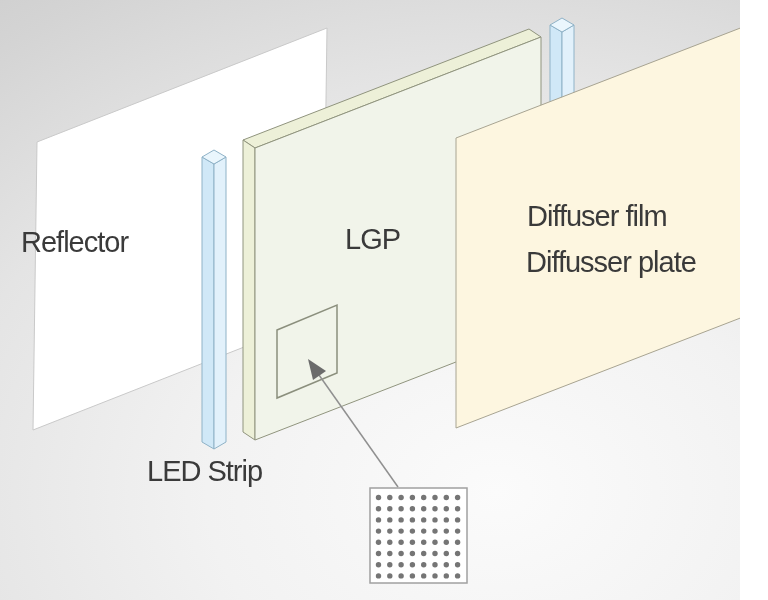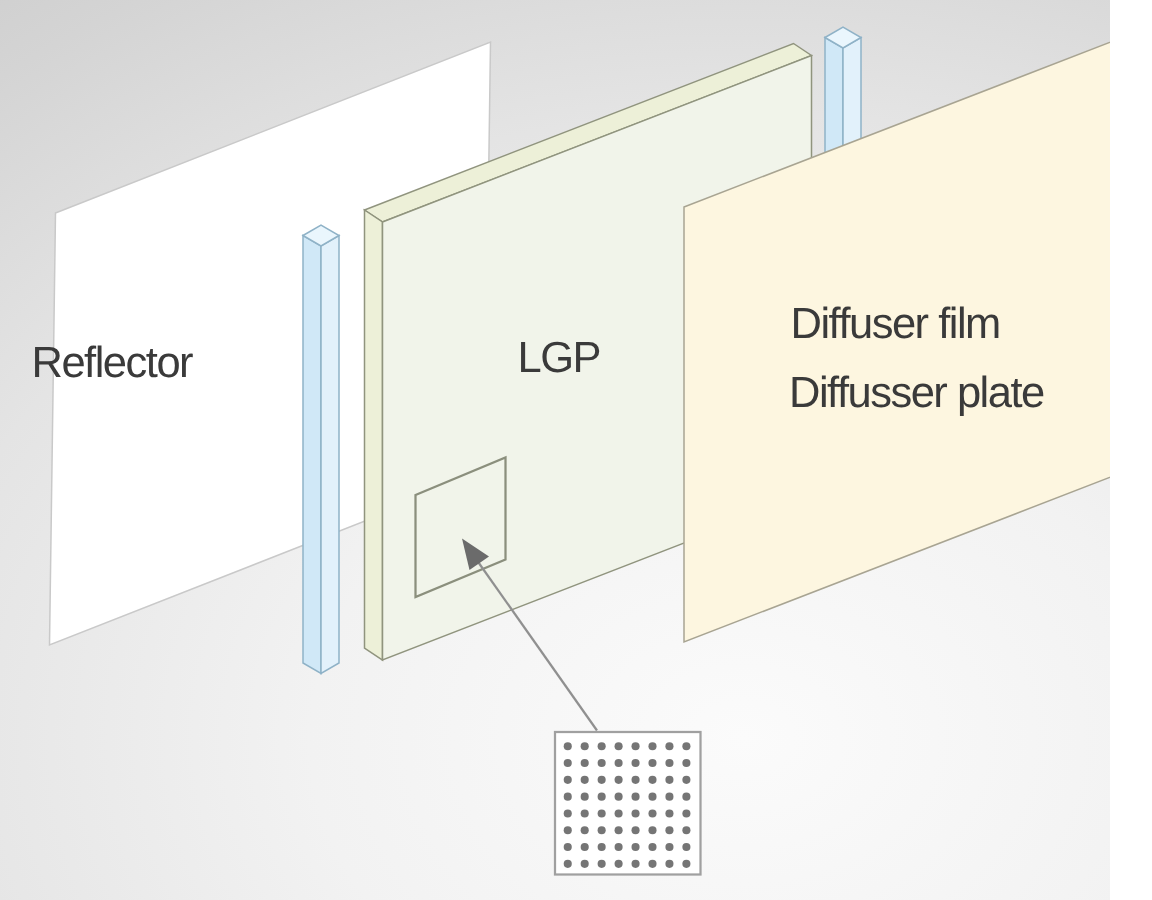--- a/index.html
+++ b/index.html
@@ -131,13 +131,14 @@
           <circle cx="446.3" cy="575.9" r="2.7" fill="#757575"></circle>
           <circle cx="457.6" cy="575.9" r="2.7" fill="#757575"></circle>
         </g>
     </g>
   </svg>
 
   <div class="label lbl-reflector">Reflector</div>
   <div class="label lbl-lgp">LGP</div>
   <div class="label lbl-diffuser-plate">Diffusser plate</div>
   <div class="label lbl-diffuser-film">Diffuser film</div>
+  <div class="label lbl-led-strip">LED Strip</div>
 </div>
 
 </body></html>

